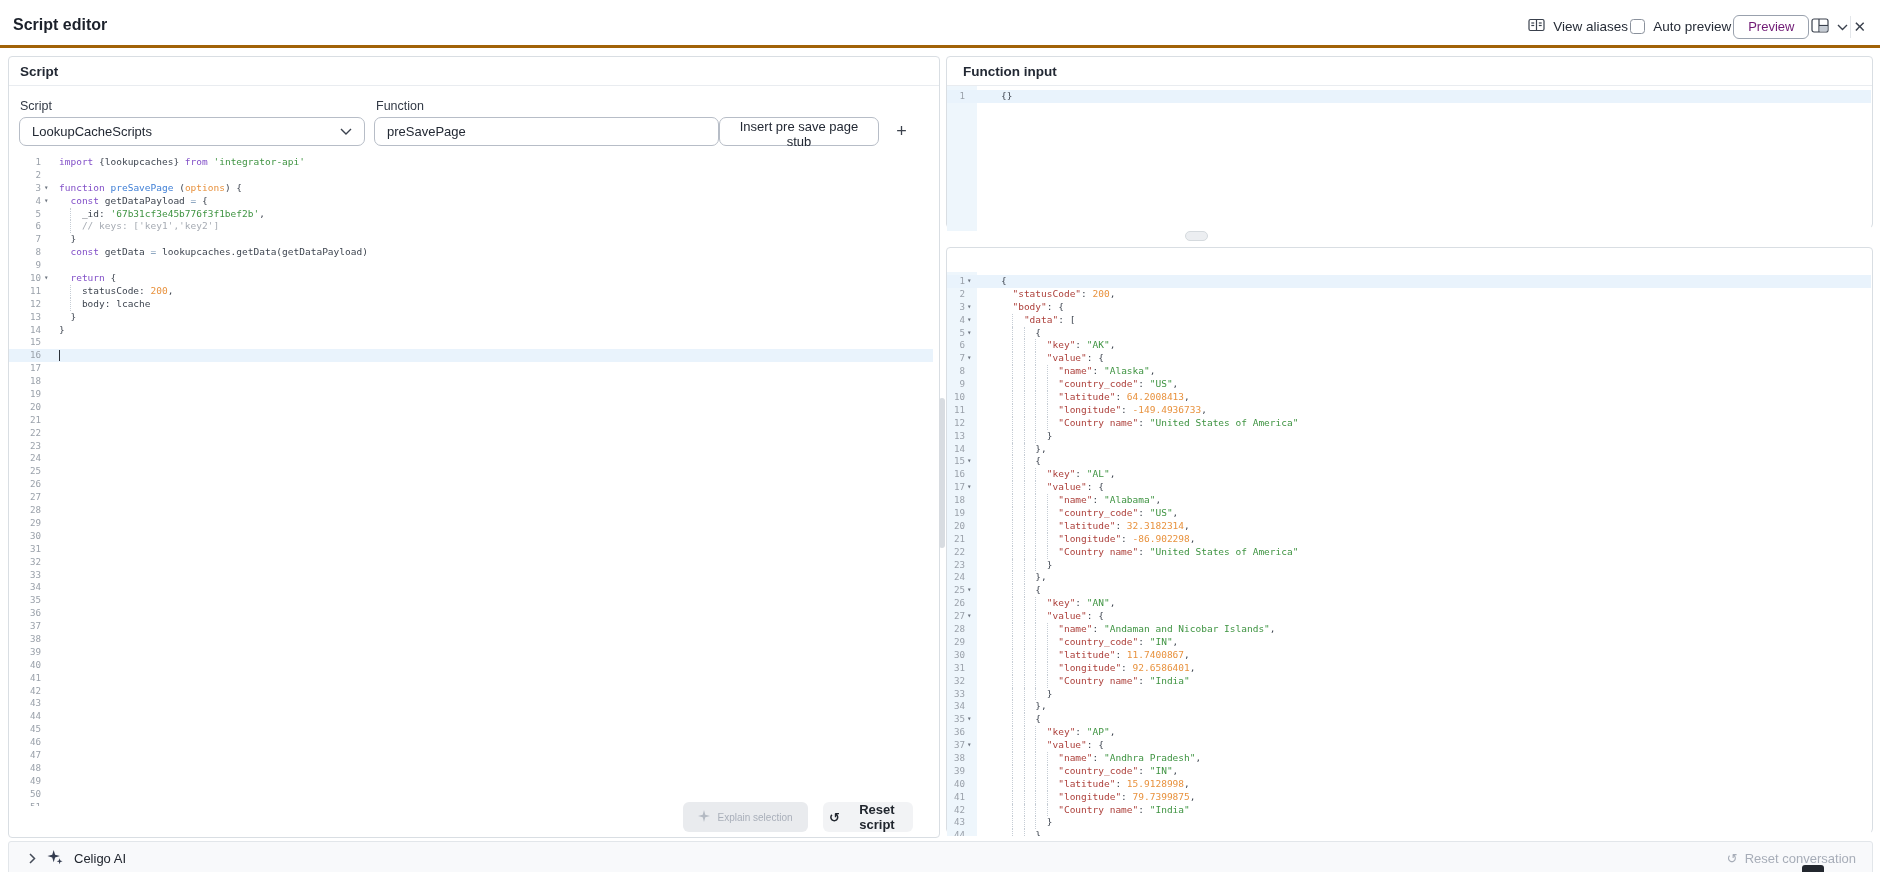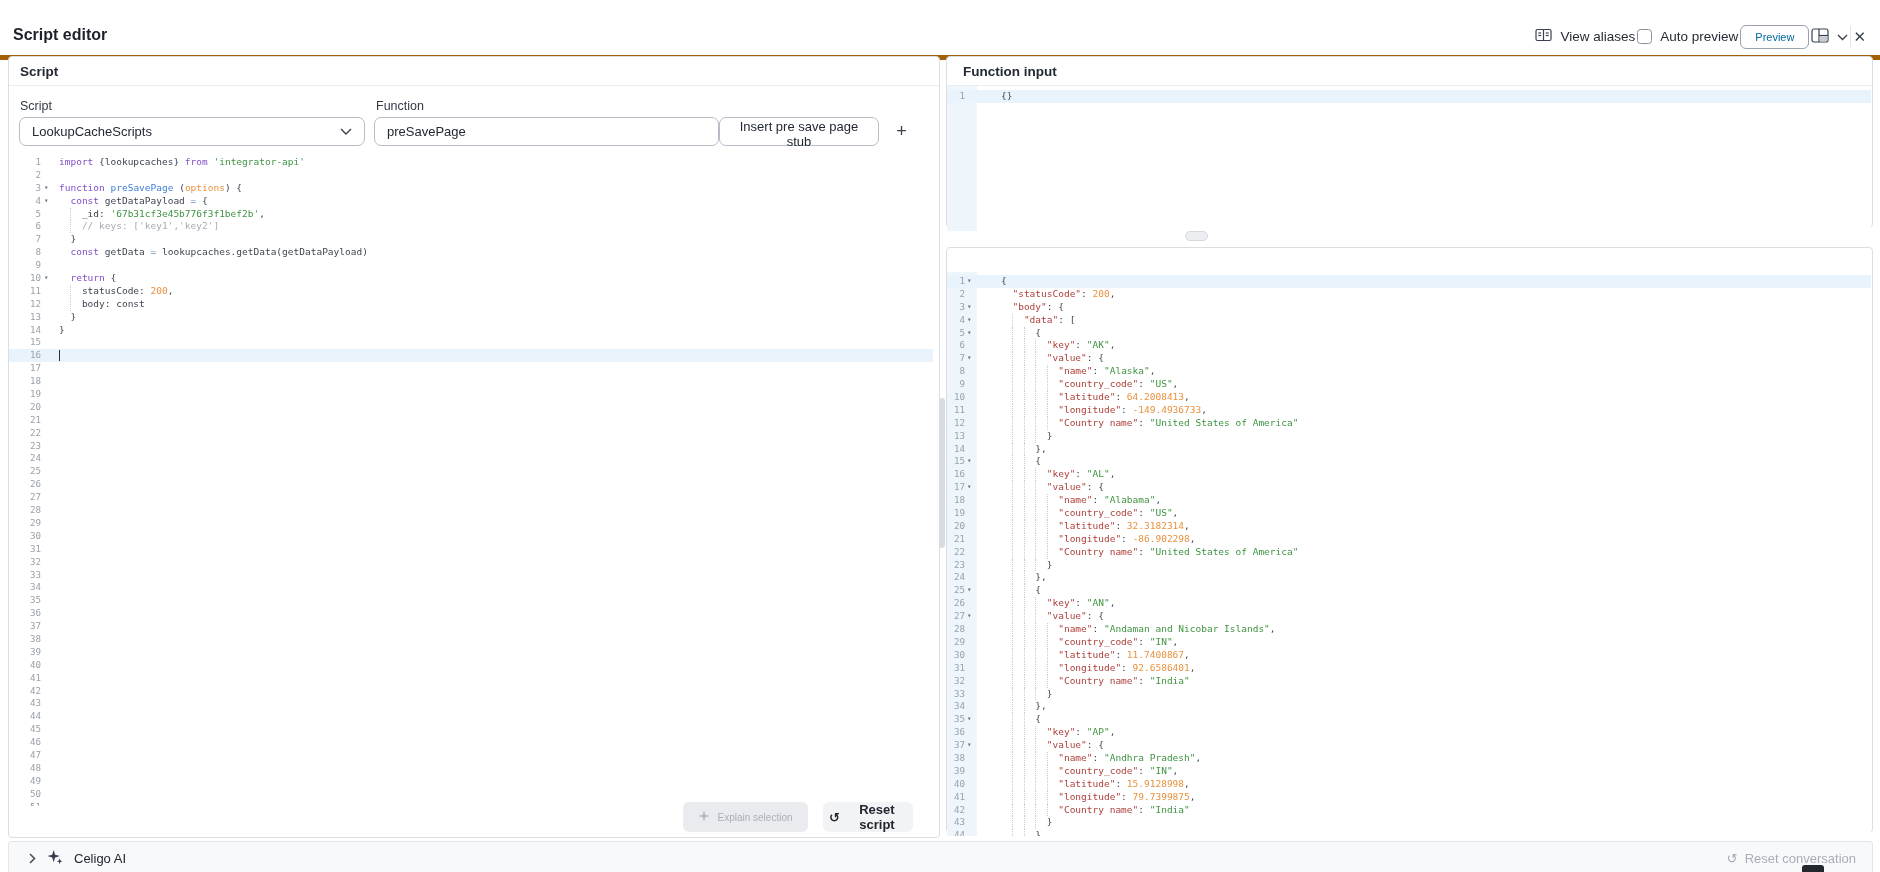--- a/index.html
+++ b/index.html
@@ -1,27 +1,27 @@
 <!DOCTYPE html>
 <html style="--active-line: #e9f3fc; --gutter-bg: #eef6fc; --tk-k: #8250c8; --tk-f: #3f7fd6; --tk-a: #e8923e; --tk-s: #3f9442; --tk-n: #e8923e; --tk-c: #a6abb3; --tk-p: #3f4651; --tk-o: #6f8fb0; --tk-j: #ad403b;"><head>
 <meta charset="utf-8">
 <style>
   html,body{margin:0;padding:0;background:#fff;}
   .stage{position:relative;width:1880px;height:872px;background:#fff;overflow:hidden;
          font-family:"Liberation Sans",sans-serif;color:#232934;}
 
   
-  .topbar{position:absolute;left:0;top:18px;width:1880px;height:37px;background:#fff;
-          border-bottom:5px solid #a16207;}
+  .topbar{position:absolute;left:0;top:8px;width:1880px;height:37px;background:#fff;
+          border-bottom:3px solid #a16207;}
   .topbar .title{position:absolute;left:13px;top:8px;font-size:16px;font-weight:600;color:#1c212b;}
   .topbar-right{position:absolute;right:14px;top:0;height:37px;display:flex;align-items:center;gap:2px;}
   .tb-item{display:flex;align-items:center;gap:8px;font-size:13.5px;color:#262c37;cursor:pointer;}
   .checkbox{width:15px;height:15px;border:1.4px solid #8a919c;border-radius:3.5px;background:#fff;box-sizing:border-box;}
   .preview-btn{height:24px;padding:0 14px;border:1px solid #99a1ad;border-radius:6px;background:#fff;
-               font-family:inherit;font-size:11px;font-weight:500;color:#0369a1;cursor:pointer;}
+               font-family:inherit;font-size:13px;font-weight:500;color:#701a75;cursor:pointer;}
   .vdiv{width:1px;height:22px;background:#e3e6ea;}
   .close-x{font-size:15px;color:#3a414d;cursor:pointer;font-family:"DejaVu Sans",sans-serif;}
 
   
   .panel{position:absolute;background:#fff;border:1px solid #d9dee3;border-radius:4px;box-sizing:border-box;}
   .panel-head{display:flex;align-items:center;border-bottom:1px solid #e9ecf0;
               font-size:13.5px;font-weight:600;color:#232934;padding:0 16px;box-sizing:border-box;}
   .left-panel{left:8px;top:56px;width:932px;height:782px;}
   .left-panel .panel-head{height:29px;padding:0 11px;}
   .input-panel{left:946px;top:56px;width:927px;height:172px;}
@@ -157,21 +157,21 @@
         <div class="ed-row"><span class="ed-num">2</span></div>
         <div class="ed-row"><span class="ed-num">3</span><span class="ed-fold">▾</span><span class="tk-k">function</span><span class="tk-p"> </span><span class="tk-f">preSavePage</span><span class="tk-p"> (</span><span class="tk-a">options</span><span class="tk-p">) {</span></div>
         <div class="ed-row"><span class="ed-num">4</span><span class="ed-fold">▾</span><span class="ed-pad" style="width: 2ch;"></span><span class="tk-k">const</span><span class="tk-p"> getDataPayload </span><span class="tk-o">=</span><span class="tk-p"> {</span></div>
         <div class="ed-row"><span class="ed-num">5</span><span class="ed-pad" style="width: 2ch;"></span><span class="ed-guide"></span><span class="tk-p">_id: </span><span class="tk-s">'67b31cf3e45b776f3f1bef2b'</span><span class="tk-p">,</span></div>
         <div class="ed-row"><span class="ed-num">6</span><span class="ed-pad" style="width: 2ch;"></span><span class="ed-guide"></span><span class="tk-c">// keys: ['key1','key2']</span></div>
         <div class="ed-row"><span class="ed-num">7</span><span class="ed-pad" style="width: 2ch;"></span><span class="tk-p">}</span></div>
         <div class="ed-row"><span class="ed-num">8</span><span class="ed-pad" style="width: 2ch;"></span><span class="tk-k">const</span><span class="tk-p"> getData </span><span class="tk-o">=</span><span class="tk-p"> lookupcaches.getData(getDataPayload)</span></div>
         <div class="ed-row"><span class="ed-num">9</span></div>
         <div class="ed-row"><span class="ed-num">10</span><span class="ed-fold">▾</span><span class="ed-pad" style="width: 2ch;"></span><span class="tk-k">return</span><span class="tk-p"> {</span></div>
         <div class="ed-row"><span class="ed-num">11</span><span class="ed-pad" style="width: 2ch;"></span><span class="ed-guide"></span><span class="tk-p">statusCode: </span><span class="tk-n">200</span><span class="tk-p">,</span></div>
-        <div class="ed-row"><span class="ed-num">12</span><span class="ed-pad" style="width: 2ch;"></span><span class="ed-guide"></span><span class="tk-p">body: const</span></div>
+        <div class="ed-row"><span class="ed-num">12</span><span class="ed-pad" style="width: 2ch;"></span><span class="ed-guide"></span><span class="tk-p">body: lcache</span></div>
         <div class="ed-row"><span class="ed-num">13</span><span class="ed-pad" style="width: 2ch;"></span><span class="tk-p">}</span></div>
         <div class="ed-row"><span class="ed-num">14</span><span class="tk-p">}</span></div>
         <div class="ed-row"><span class="ed-num">15</span></div>
         <div class="ed-row active"><span class="ed-num">16</span><span class="ed-cursor"></span></div>
         <div class="ed-row"><span class="ed-num">17</span></div>
         <div class="ed-row"><span class="ed-num">18</span></div>
         <div class="ed-row"><span class="ed-num">19</span></div>
         <div class="ed-row"><span class="ed-num">20</span></div>
         <div class="ed-row"><span class="ed-num">21</span></div>
         <div class="ed-row"><span class="ed-num">22</span></div>

